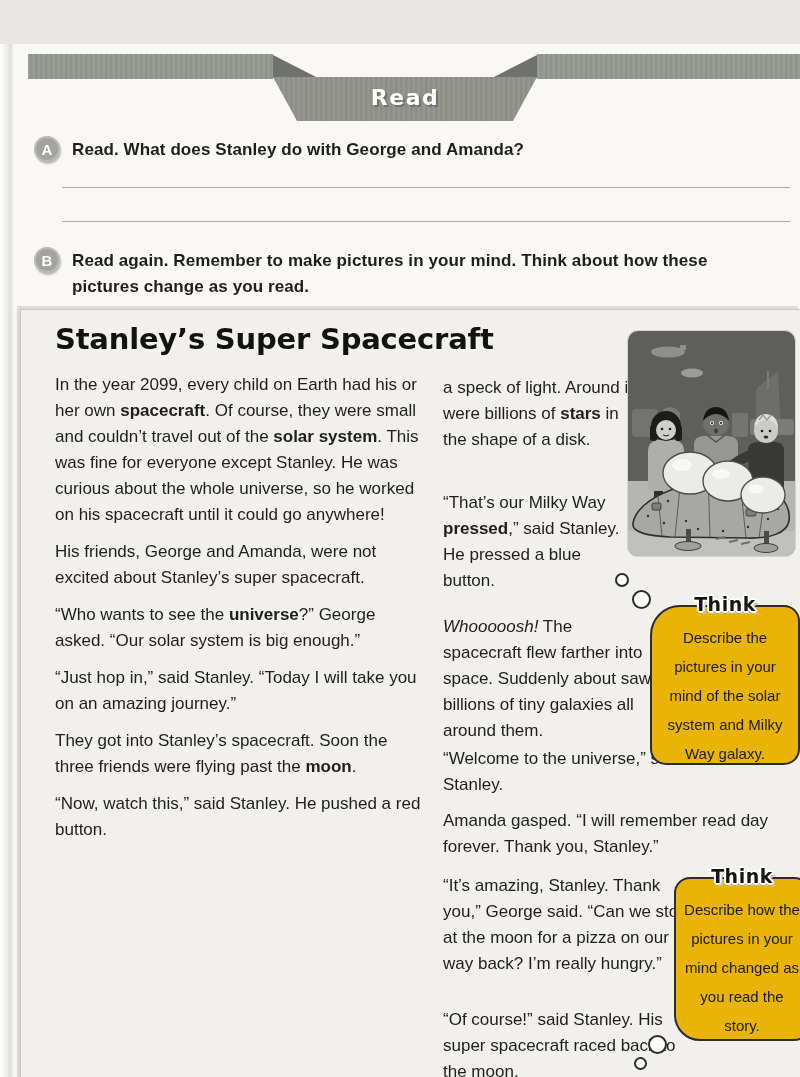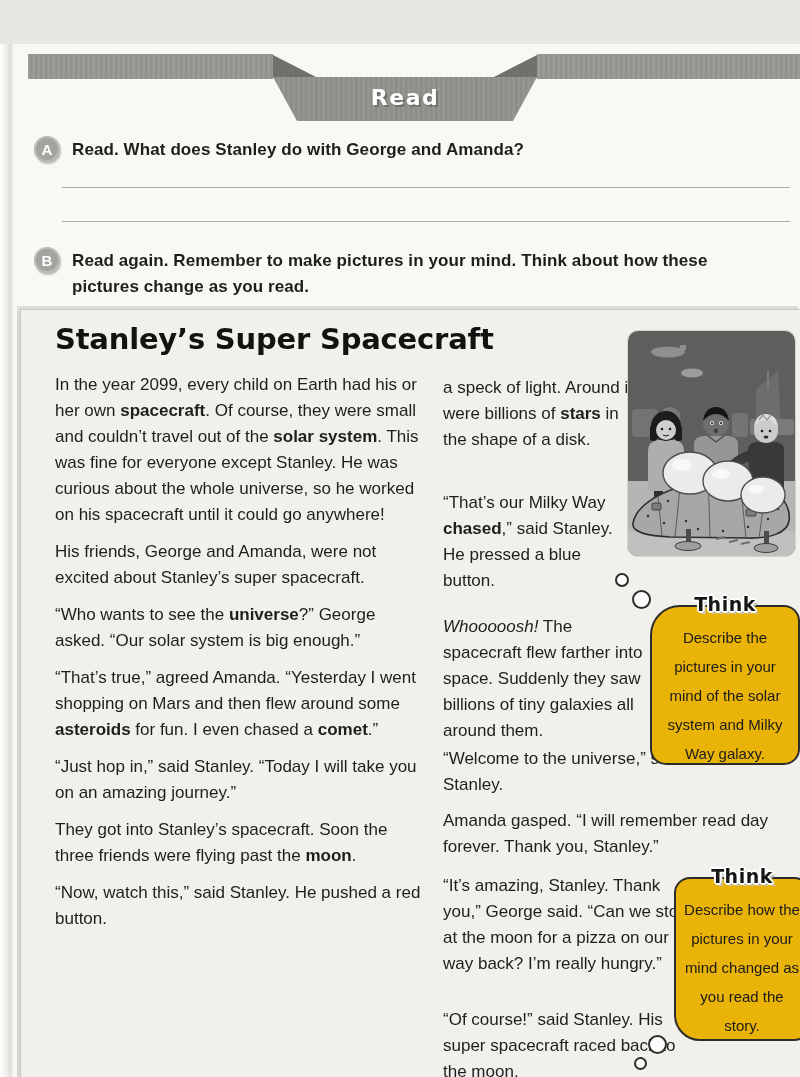--- a/index.html
+++ b/index.html
@@ -100,29 +100,28 @@
     </div>
   </div>
 
   <div class="panel"></div>
   <h1 class="story-title">Stanley’s Super Spacecraft</h1>
 
   <div class="col-left">
       <p class="para"><span>In the year 2099, every child on Earth had his or her own </span><b>spacecraft</b><span>. Of course, they were small and couldn’t travel out of the </span><b>solar system</b><span>. This was fine for everyone except Stanley. He was curious about the whole universe, so he worked on his spacecraft until it could go anywhere!</span></p>
       <p class="para"><span>His friends, George and Amanda, were not excited about Stanley’s super spacecraft.</span></p>
       <p class="para"><span>“Who wants to see the </span><b>universe</b><span>?” George asked. “Our solar system is big enough.”</span></p>
-      <p class="para"><span>“That’s true,” agreed Amanda. “Yesterday I went shopping on Mars and then flew around some </span><b>asteroids</b><span> for fun. I even chased a </span><b>comet</b><span>.”</span></p>
       <p class="para"><span>“Just hop in,” said Stanley. “Today I will take you on an amazing journey.”</span></p>
       <p class="para"><span>They got into Stanley’s spacecraft. Soon the three friends were flying past the </span><b>moon</b><span>.</span></p>
       <p class="para"><span>“Now, watch this,” said Stanley. He pushed a red button.</span></p>
     </div>
   <div class="right-layer">
       <p class="para rp rp0"><span>a speck of light. Around it were billions of </span><b>stars</b><span> in the shape of a disk.</span></p>
-      <p class="para rp rp1"><span>“That’s our Milky Way </span><b>chased</b><span>,” said Stanley. He pressed a blue button.</span></p>
-      <p class="para rp rp2"><i>Whooooosh!</i><span> The spacecraft flew farther into space. Suddenly they saw billions of tiny galaxies all around them.</span></p>
+      <p class="para rp rp1"><span>“That’s our Milky Way </span><b>pressed</b><span>,” said Stanley. He pressed a blue button.</span></p>
+      <p class="para rp rp2"><i>Whooooosh!</i><span> The spacecraft flew farther into space. Suddenly about saw billions of tiny galaxies all around them.</span></p>
       <p class="para rp rp3"><span>“Welcome to the universe,” said Stanley.</span></p>
       <p class="para rp rp4"><span>Amanda gasped. “I will remember read day forever. Thank you, Stanley.”</span></p>
       <p class="para rp rp5"><span>“It’s amazing, Stanley. Thank you,” George said. “Can we stop at the moon for a pizza on our way back? I’m really hungry.”</span></p>
       <p class="para rp rp6"><span>“Of course!” said Stanley. His super spacecraft raced back to the moon.</span></p>
     </div>
 
   <div class="illus">
     <svg width="167" height="225" viewBox="0 0 167 225">
       <rect width="167" height="225" fill="#5e5e5c"></rect>
       <ellipse cx="40" cy="21" rx="17" ry="5.5" fill="#8f8f8d"></ellipse>

